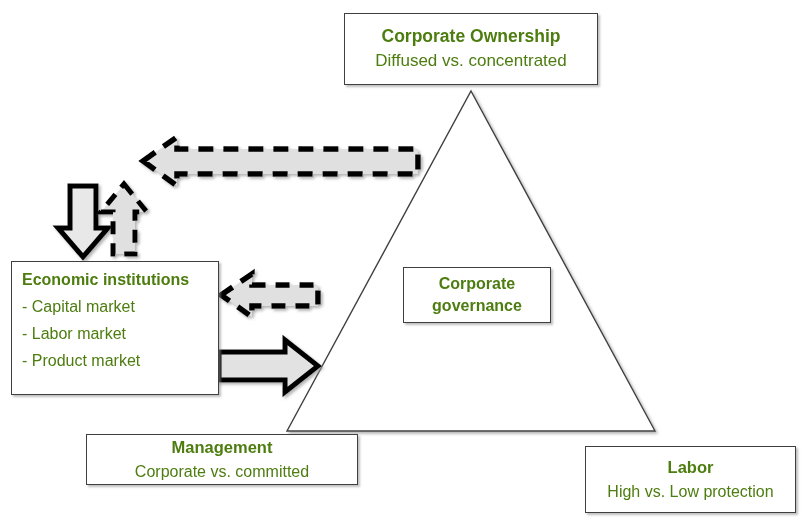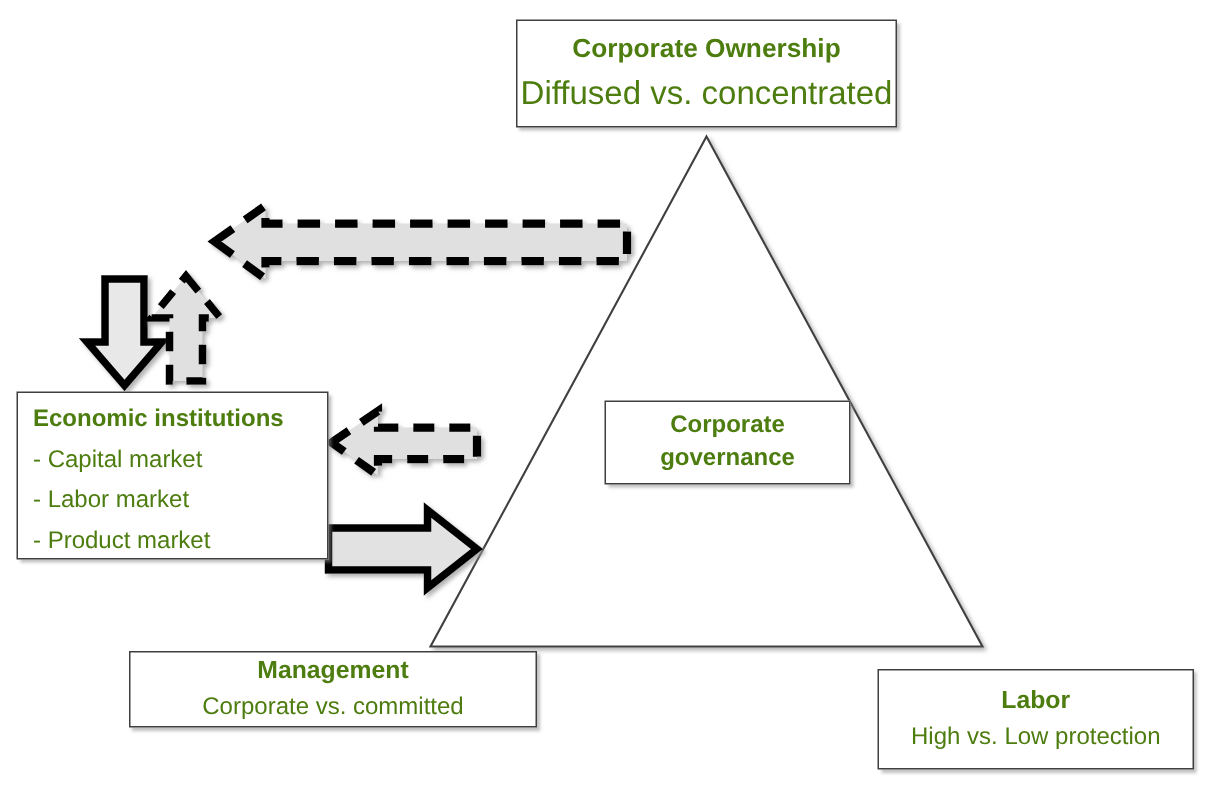--- a/index.html
+++ b/index.html
@@ -38,56 +38,56 @@
   }
   #box-ownership {
     left: 344px;
     top: 13px;
     width: 254px;
     height: 72px;
     font-size: 17px;
     line-height: 1.45;
   }
   #box-ownership .title { font-size: 17.5px; }
-  #box-ownership .sub { font-size: 22px; }
+  #box-ownership .sub { font-size: 17px; }
 
   #box-politics {
     left: 58px;
     top: 141px;
     width: 88px;
     height: 32px;
     font-size: 15.5px;
   }
   #box-politics .title { font-size: 15.5px; }
 
   #box-economic {
     left: 11px;
     top: 261px;
     width: 208px;
-    height: 112px;
+    height: 134px;
     display: block;
     text-align: left;
     padding: 9px 0 0 10px;
     font-size: 16px;
   }
   #box-economic .title {
     font-size: 16px;
     display: block;
     margin-bottom: 9px;
   }
   #box-economic .litem {
     display: block;
     font-size: 16px;
     margin-bottom: 9px;
   }
 
   #box-governance {
     left: 403px;
     top: 267px;
-    width: 164px;
+    width: 148px;
     height: 56px;
     font-size: 16px;
     line-height: 1.35;
   }
   #box-governance .title { font-size: 16px; }
 
   #box-management {
     left: 86px;
     top: 434px;
     width: 272px;

